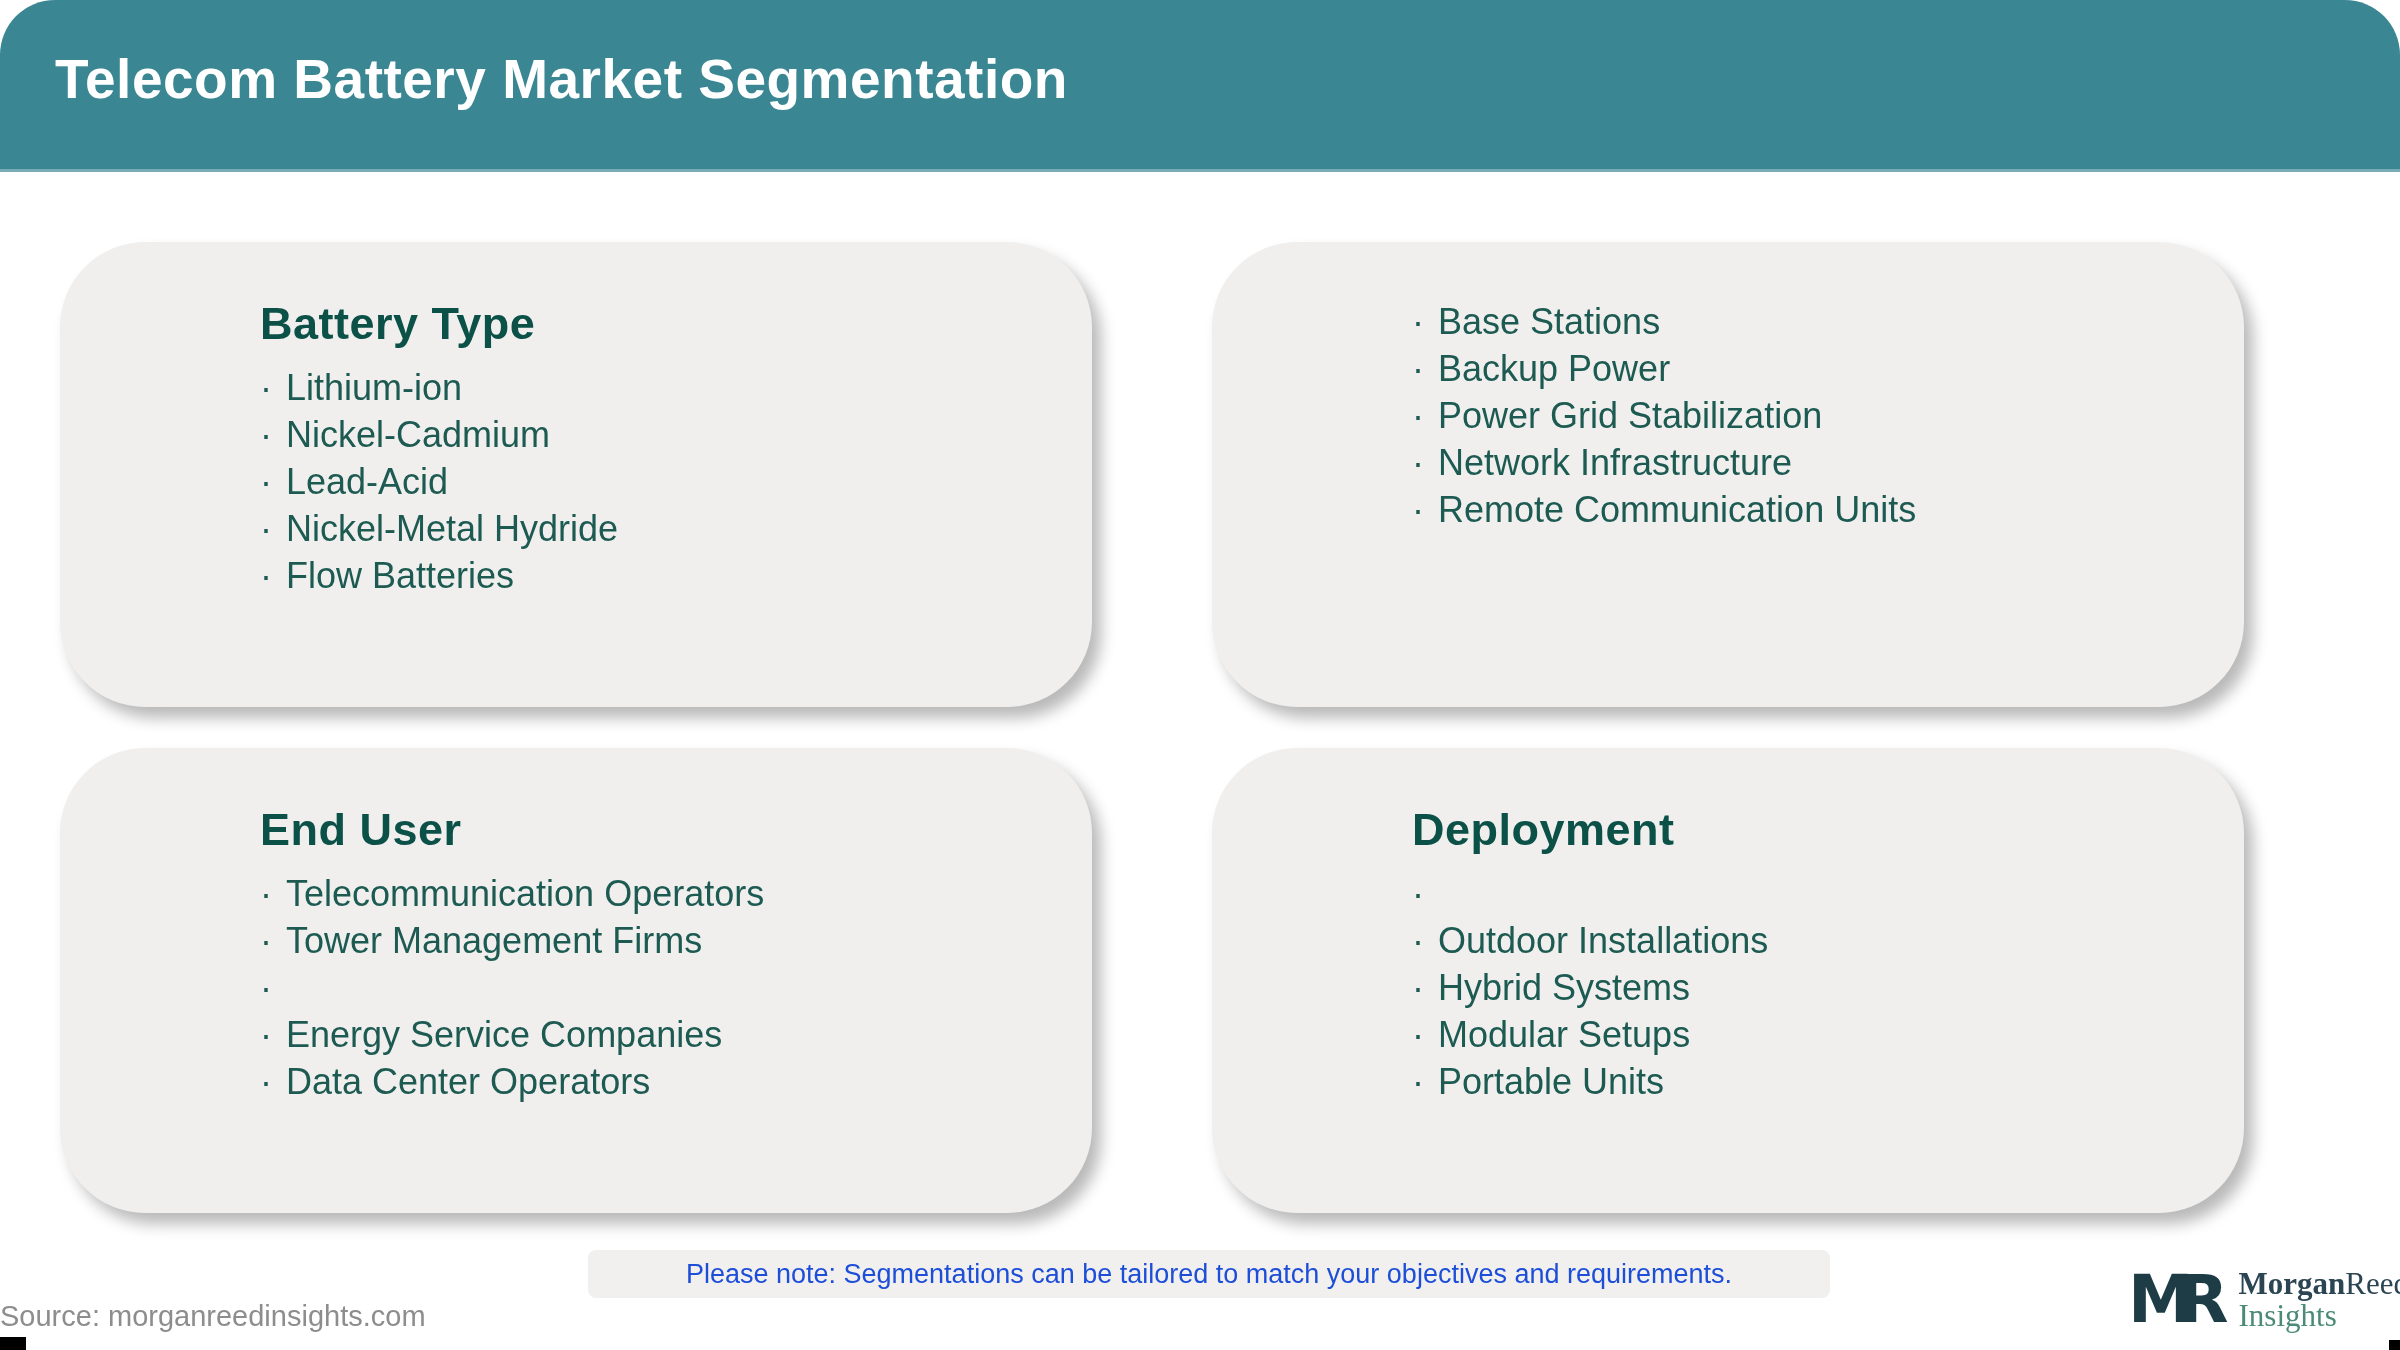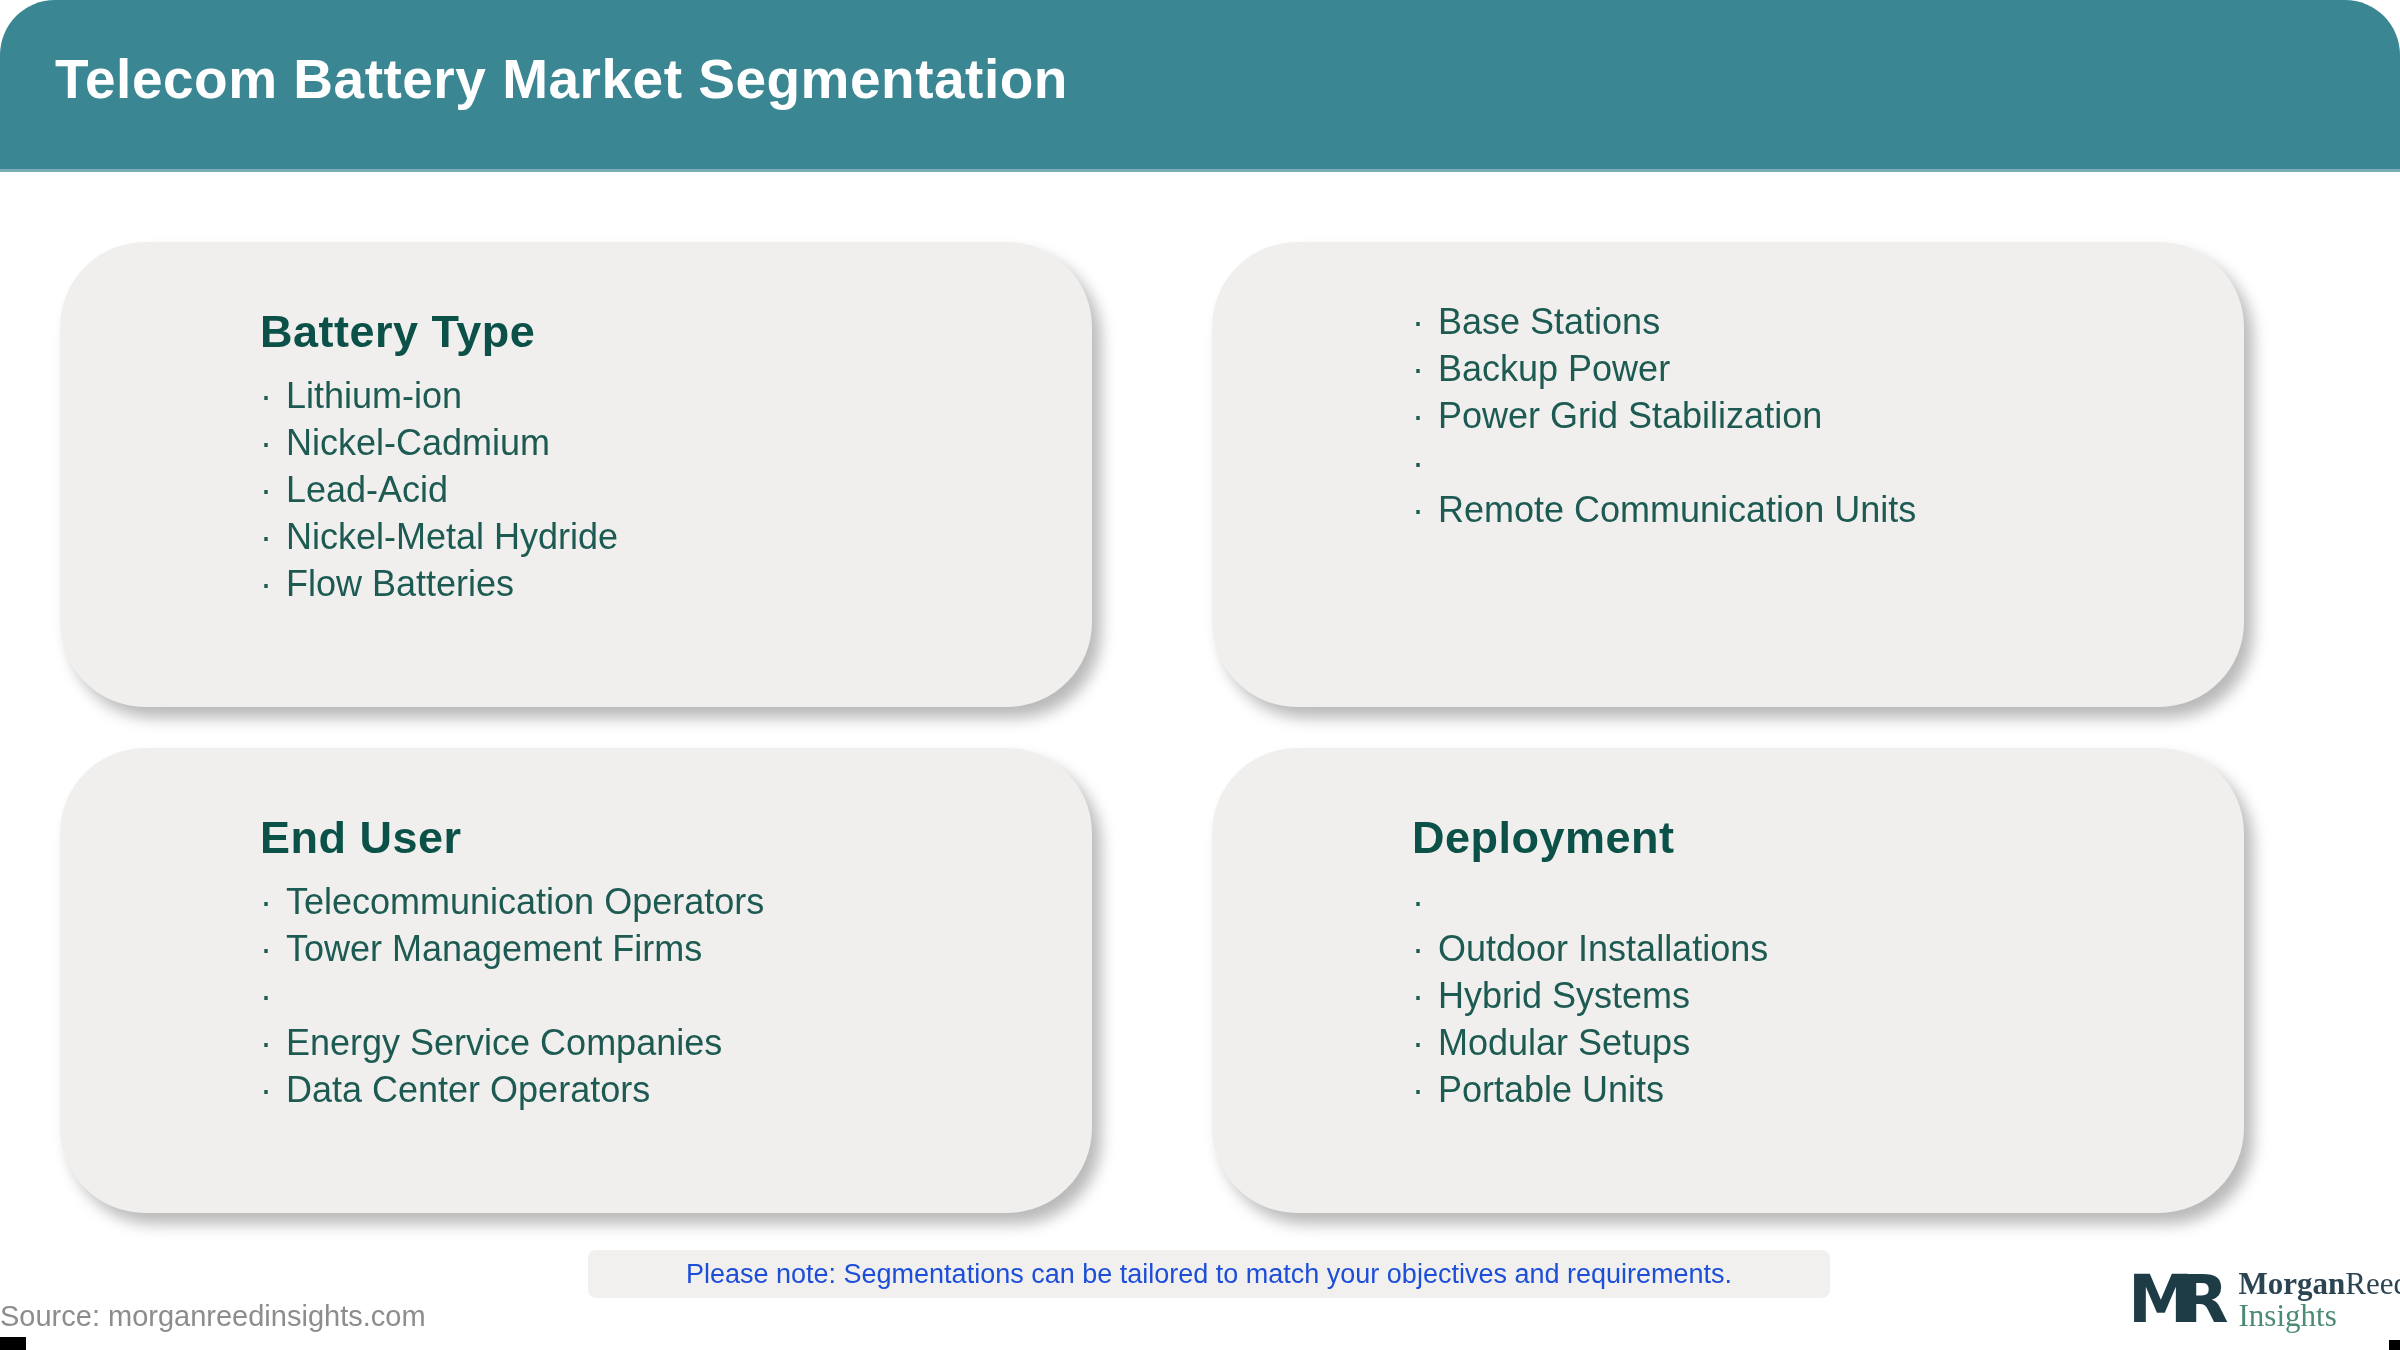--- a/index.html
+++ b/index.html
@@ -48,21 +48,21 @@
   .card-1 { left: 60px;   top: 242px; }
   .card-2 { left: 1212px; top: 242px; }
   .card-3 { left: 60px;   top: 748px; }
   .card-4 { left: 1212px; top: 748px; }
 
   .card-title {
     font-size: 45px;
     font-weight: bold;
     color: #0b5148;
     letter-spacing: 0.5px;
-    margin: 8px 0 14px 0;
+    margin: 0 0 14px 0;
   }
   .item {
     display: flex;
     align-items: baseline;
     font-size: 36px;
     color: #1d5b52;
     line-height: 47px;
     white-space: nowrap;
   }
   .bullet {
@@ -172,20 +172,21 @@
     <div class="item">
         <span class="bullet">·</span>
         <span>Backup Power</span>
       </div>
     <div class="item">
         <span class="bullet">·</span>
         <span>Power Grid Stabilization</span>
       </div>
     <div class="item">
         <span class="bullet">·</span>
+        <span>Network Infrastructure</span>
       </div>
     <div class="item">
         <span class="bullet">·</span>
         <span>Remote Communication Units</span>
       </div>
   </div>
 
   <div class="card card-3">
     <div class="card-title">End User</div>
     <div class="item">

